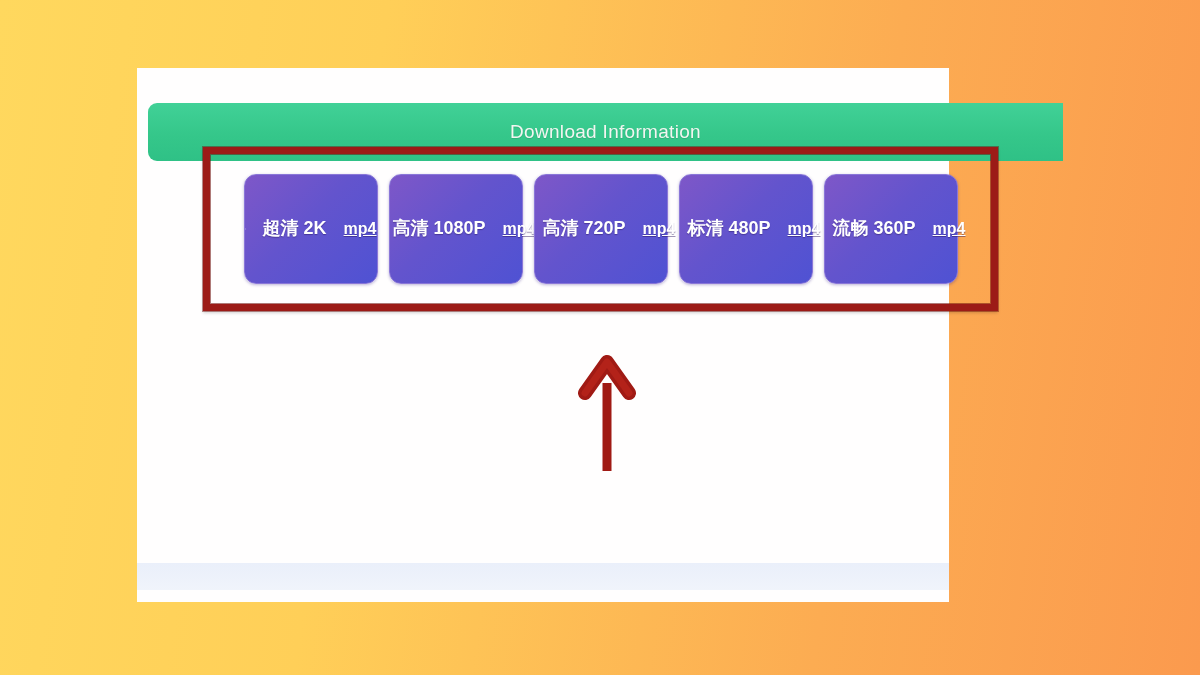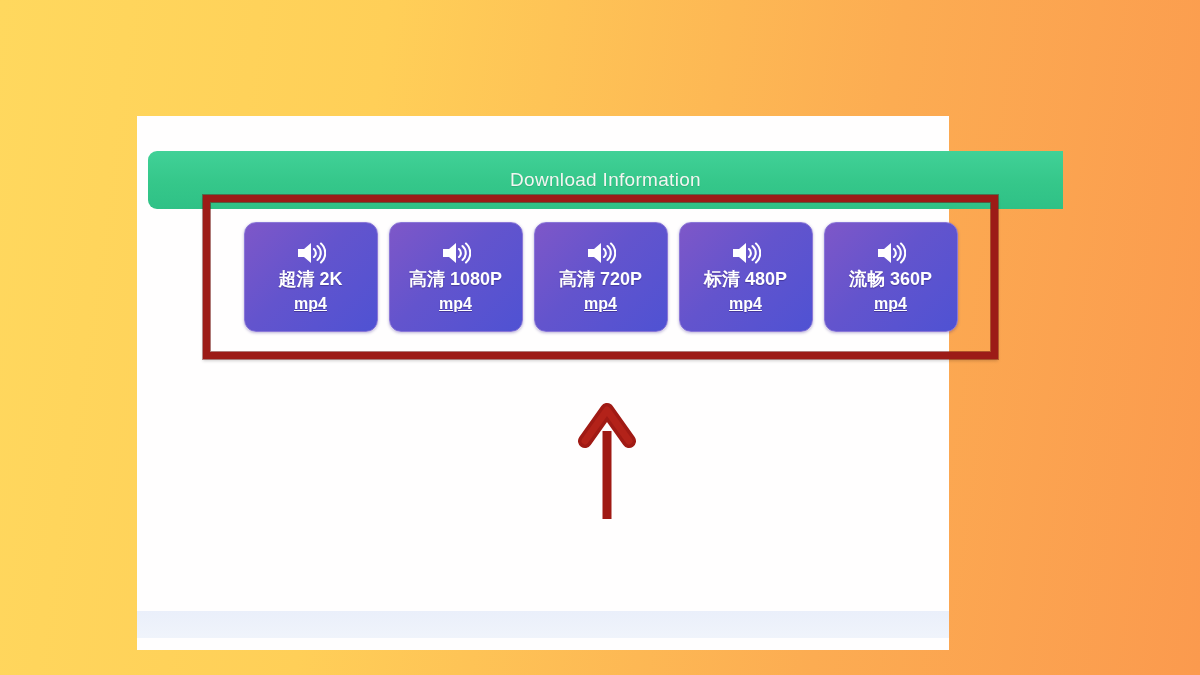--- a/index.html
+++ b/index.html
@@ -6,21 +6,20 @@
   body {
     width: 1200px; height: 675px; overflow: hidden;
     background: linear-gradient(98deg, #ffd85e 0%, #ffcf58 30%, #fcac52 70%, #fb9a4e 100%);
     font-family: "Liberation Sans", "DejaVu Sans", sans-serif;
     position: relative;
   }
   .panel {
     position: absolute; left: 137px; top: 68px;
     width: 812px; height: 534px;
     background: #fffefe;
-    margin-top: 48px;
   }
   .green-bar {
     position: absolute; left: 11px; top: 35px;
     width: 915px; height: 58px;
     background: linear-gradient(180deg, #41d197 0%, #35c78a 55%, #2fc186 100%);
     border-radius: 9px 0 0 9px;
     display: flex; align-items: center; justify-content: center;
     z-index: 1;
   }
   .green-bar .title {
@@ -38,22 +37,22 @@
     display: flex; align-items: center; justify-content: center;
     gap: 11px;
   }
   .dl-btn {
     width: 134px; height: 110px;
     border: 1px solid #8a77d8;
     border-radius: 12px;
     background: linear-gradient(135deg, #7e57c8 0%, #6354cd 45%, #4f52d3 100%);
     box-shadow: 0 1px 3px rgba(60,40,140,.35);
     color: #ffffff;
-    display: flex; flex-direction: column; align-items: center; justify-content: center;
-    gap: 5px;
+    display: flex; flex-direction: row; align-items: center; justify-content: center;
+    gap: 17px;
     cursor: pointer;
     padding: 0;
   }
   .dl-btn .spk { width: 30px; height: 24px; display: block; }
   .dl-btn .quality {
     font-size: 18px; font-weight: bold; line-height: 1.1;
     text-shadow: 0 1px 1px rgba(40,20,90,.45);
     white-space: nowrap;
   }
   .dl-btn .format {

